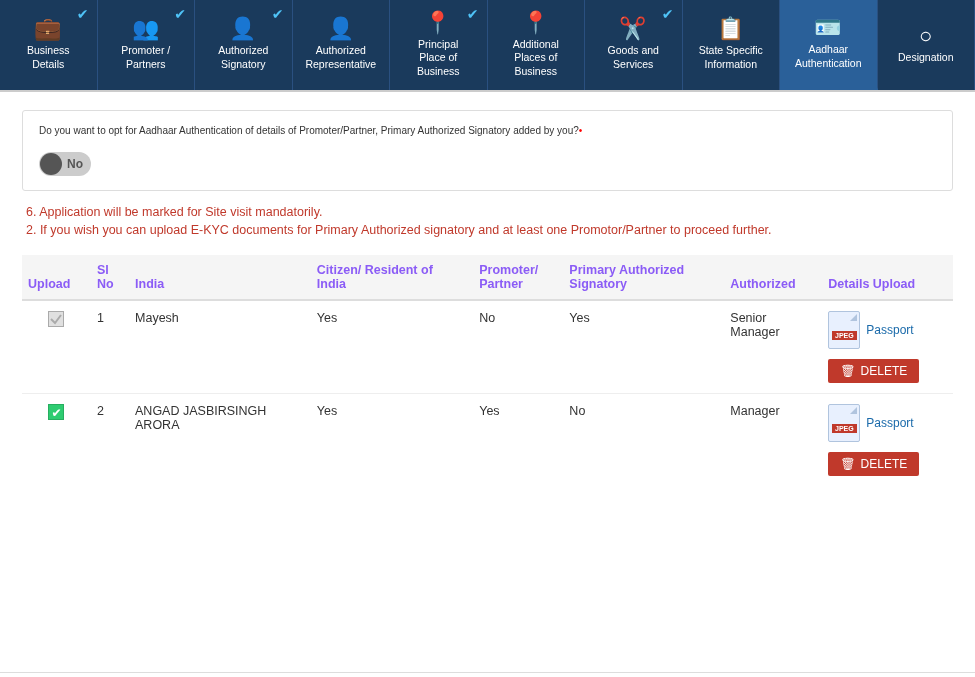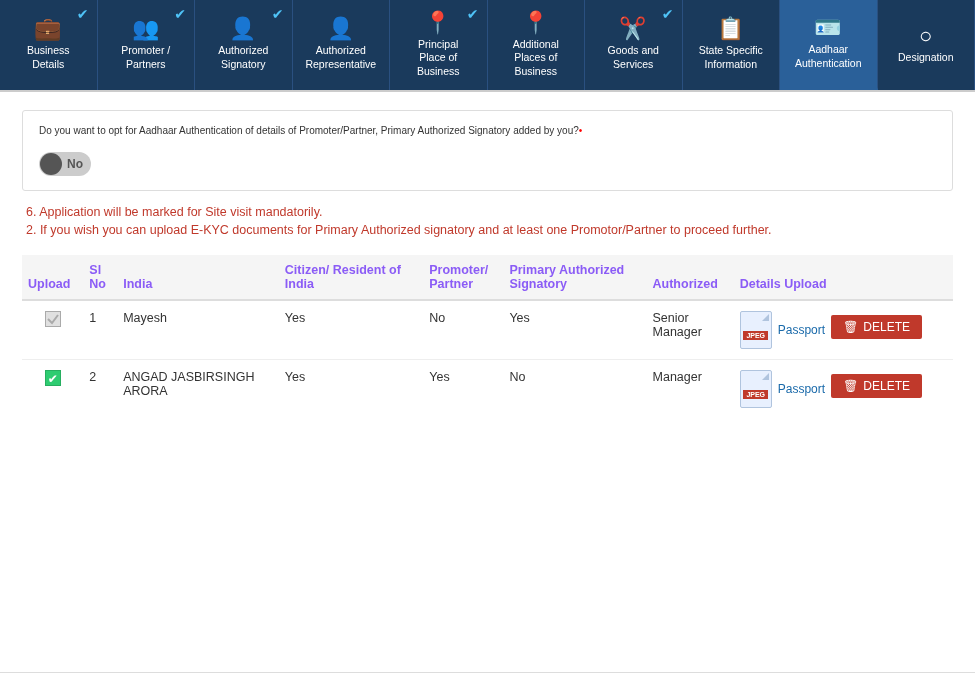--- a/index.html
+++ b/index.html
@@ -171,21 +171,21 @@
       vertical-align: middle;
       color: white;
       font-size: 12px;
       text-align: center;
       line-height: 16px;
     }
 
     
     .doc-upload-area {
       display: flex;
-      flex-direction: row;
+      flex-direction: column;
       align-items: flex-start;
       gap: 6px;
     }
     .doc-icon-row {
       display: flex;
       align-items: center;
       gap: 6px;
     }
     .jpeg-icon {
       width: 32px;

